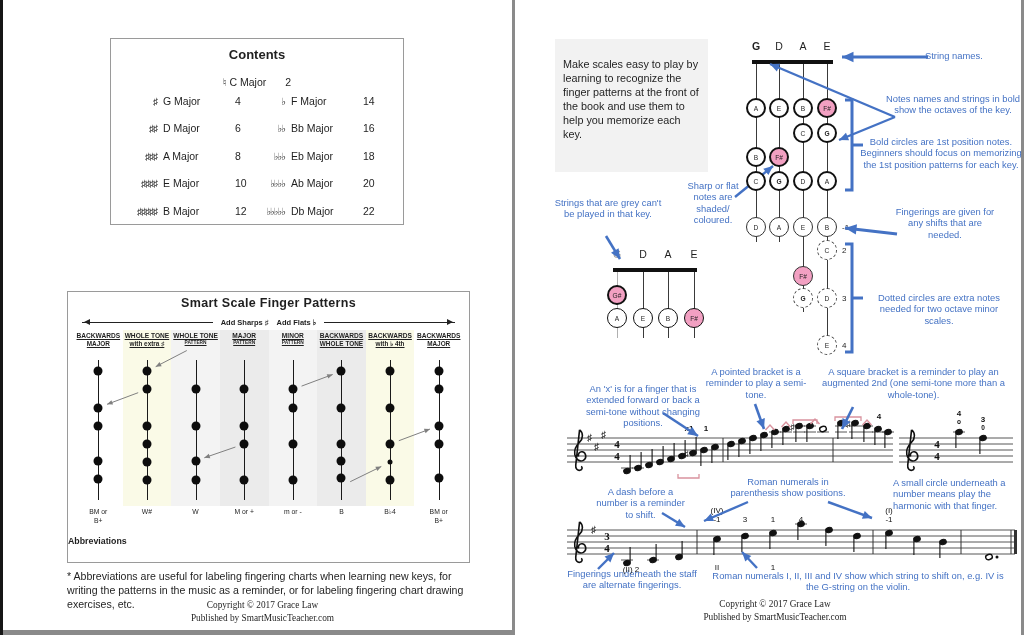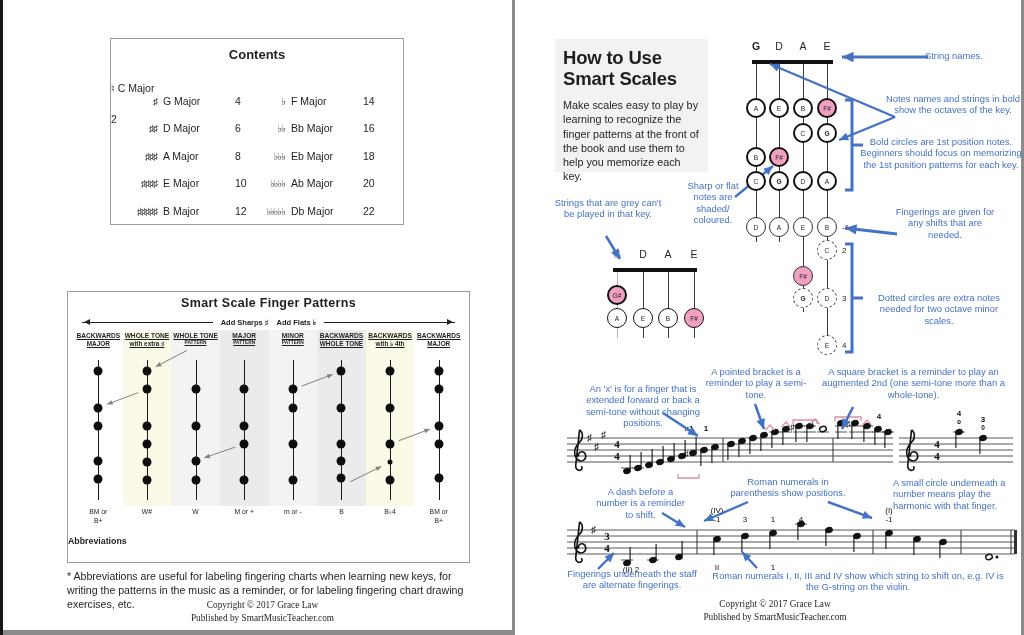--- a/index.html
+++ b/index.html
@@ -3,21 +3,21 @@
 <meta charset="utf-8">
 <style>
   html,body{margin:0;padding:0;background:#6e6e6e;}
   .canvas{position:relative;width:1024px;height:635px;background:#8a8a8a;overflow:hidden;
           font-family:"Liberation Sans",sans-serif;color:#1f1f1f;text-decoration:underline;}
   .page{position:absolute;background:#fff;}
   .edge-left{position:absolute;left:0;top:0;width:3px;height:635px;background:#161616;}
   
   .contents-box{position:absolute;left:110px;top:38px;width:292px;height:185px;border:1px solid #9a9a9a;background:#fff;}
   .contents-title{text-align:center;font-weight:bold;font-size:13px;margin-top:8px;}
-  .contents-center{display:flex;justify-content:center;gap:19px;font-size:10.5px;margin-top:20px;flex-direction:column;}
+  .contents-center{display:flex;justify-content:center;gap:19px;font-size:10.5px;margin-top:14px;}
   .cgrid{position:absolute;left:12px;top:56px;width:268px;}
   .crow{display:grid;grid-template-columns:40px 72px 24px;align-items:baseline;height:27.4px;font-size:10.5px;}
   .cacc{text-align:right;padding-right:6px;font-size:10px;letter-spacing:-1px;}
   .intro,.footnote{position:absolute;left:67px;width:414px;font-size:11.3px;line-height:1.33;margin:0;}
   .intro{top:237px;}
   .footnote{top:569px;font-size:10.6px;}
   .chart-box{position:absolute;left:67px;top:291px;width:401px;height:270px;border:1px solid #9a9a9a;background:#fff;}
   .chart-title{text-align:center;font-weight:bold;font-size:12.5px;margin-top:4px;letter-spacing:.3px;}
   .arrow-row{position:absolute;left:14px;right:14px;top:24px;height:12px;display:flex;align-items:center;gap:8px;font-size:7.5px;font-weight:bold;}
   .aline{flex:1;height:0;border-top:1.4px solid #222;position:relative;}
@@ -265,21 +265,20 @@
     <div class="abbr-title">Abbreviations</div>
   </div>
 
   <p class="footnote">* Abbreviations are useful for labeling fingering charts when learning new keys, for writing the patterns in the music as a reminder, or for labeling fingering chart drawing exercises, etc.</p>
   <div class="footer" style="left:150px;top:599px;width:225px;">
     <div>Copyright © 2017 Grace Law</div>
     <div>Published by SmartMusicTeacher.com</div>
   </div>
 
   <div class="titlebox">
-    <h1><span>How to Use</span><br><span>Smart Scales</span></h1>
     <p>Make scales easy to play by learning to recognize the finger patterns at the front of the book and use them to help you memorize each key.</p>
   </div>
 
   <div id="diagrams">
       <div class="sname b" style="left: 756px; top: 40px;">G</div>
       <div class="gstr" style="left: 756px; top: 60px; height: 182px;"></div>
       <div class="sname" style="left: 779px; top: 40px;">D</div>
       <div class="gstr" style="left: 779px; top: 60px; height: 182px;"></div>
       <div class="sname" style="left: 803px; top: 40px;">A</div>
       <div class="gstr" style="left: 803px; top: 60px; height: 252px;"></div>

